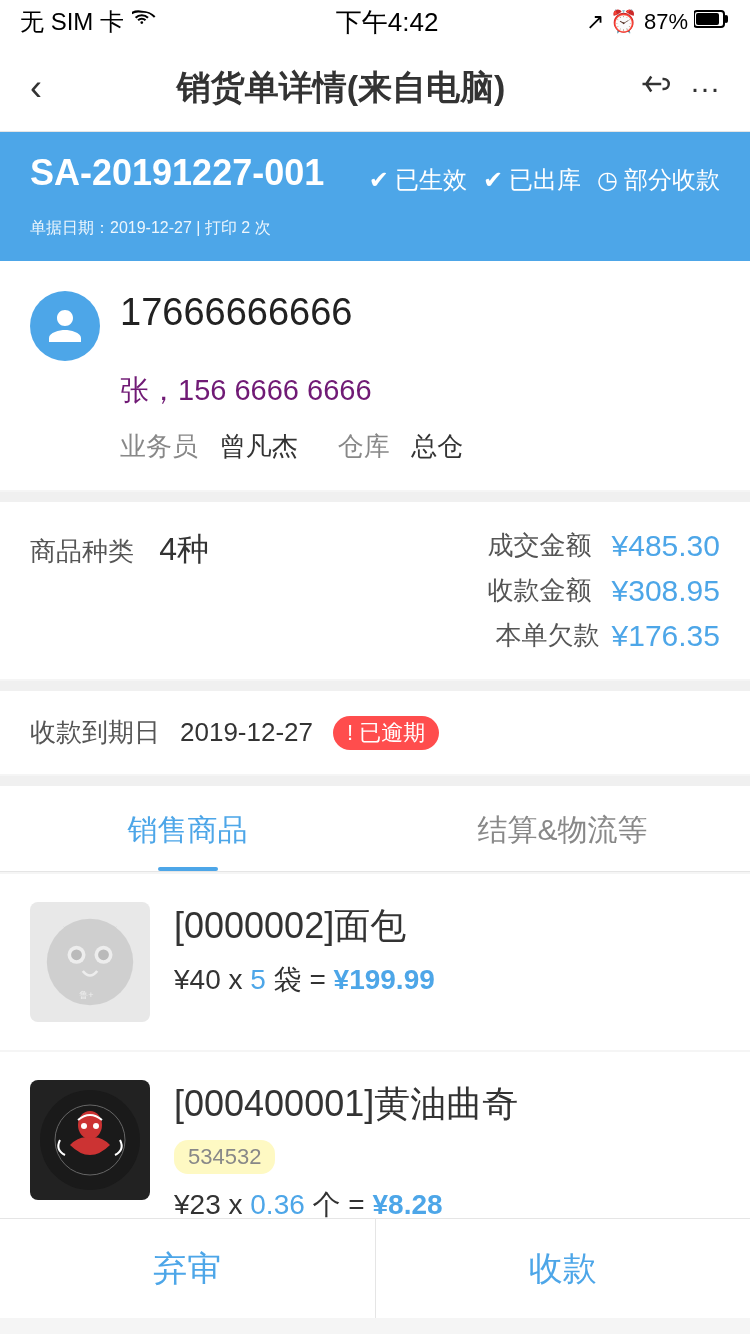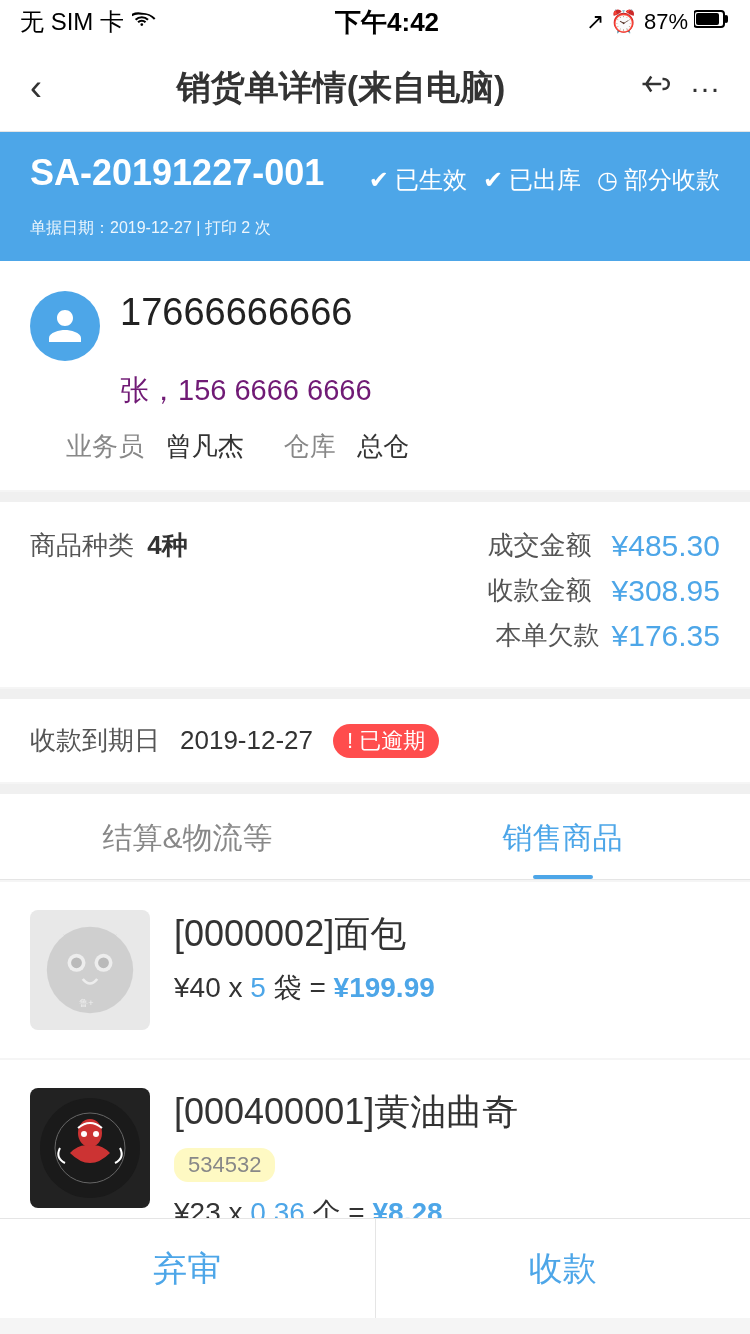--- a/index.html
+++ b/index.html
@@ -18,22 +18,22 @@
       width: 750px;
       height: 44px;
       background: #fff;
       display: flex;
       align-items: center;
       justify-content: space-between;
       padding: 0 20px;
       font-size: 24px;
       color: #000;
     }
-    .status-left { display: flex; align-items: flex-end; gap: 8px; }
-    .status-center { font-weight: 700; font-size: 26px; margin-left: 28px; }
+    .status-left { display: flex; align-items: center; gap: 8px; }
+    .status-center { font-weight: 400; font-size: 26px; margin-left: 28px; }
     .status-right { display: flex; align-items: center; gap: 6px; font-size: 22px; }
 
     
     .nav-bar {
       width: 750px;
       height: 88px;
       background: #fff;
       display: flex;
       align-items: center;
       justify-content: space-between;
@@ -65,38 +65,38 @@
     .customer-row { display: flex; align-items: flex-start; gap: 20px; margin-bottom: 10px; }
     .avatar {
       width: 70px; height: 70px;
       border-radius: 50%;
       background: #4da6e8;
       display: flex; align-items: center; justify-content: center;
       font-size: 36px; color: #fff; flex-shrink: 0;
     }
     .customer-name { font-size: 38px; font-weight: 500; color: #222; }
     .customer-sub { font-size: 29px; color: #701a75; margin-left: 90px; margin-bottom: 18px; }
-    .customer-meta { display: flex; align-items: center; margin-left: 36px; font-size: 26px; color: #555; gap: 40px; }
+    .customer-meta { display: flex; align-items: center; margin-left: 90px; font-size: 26px; color: #555; gap: 40px; }
     .meta-label { color: #888; }
     .meta-value { color: #333; font-size: 26px; }
 
     
     .stats-section {
       background: #fff;
       padding: 26px 30px;
       margin-bottom: 2px;
       display: flex;
       justify-content: space-between;
       align-items: flex-start;
     }
     .stats-left { font-size: 26px; color: #555; }
-    .stats-left .value { font-size: 26px; color: #333; font-weight: 700; margin-left: 6px; }
+    .stats-left .value { font-size: 32px; color: #333; font-weight: 400; margin-left: 18px; }
     .stats-right { text-align: right; }
     .stats-row { display: flex; justify-content: flex-end; align-items: center; gap: 20px; margin-bottom: 10px; font-size: 26px; }
-    .stats-row:last-child { margin-bottom: 8px; gap: 12px; }
+    .stats-row:last-child { margin-bottom: 0; gap: 12px; }
     .stats-label { color: #555; }
     .stats-amount { color: #4da6e8; font-size: 30px; }
 
     
     .overdue-section {
       background: #fff;
       padding: 24px 30px;
       margin-bottom: 2px;
       display: flex;
       align-items: center;
@@ -339,25 +339,25 @@
   <span class="overdue-badge">
     <span>!</span>
     <span>已逾期</span>
   </span>
 </div>
 
 <div class="sep"></div>
 
 <div class="tabs-section">
   <div class="tabs-row">
+    <div class="tab active">
+      <span>销售商品</span>
+    </div>
     <div class="tab">
       <span>结算&amp;物流等</span>
-    </div>
-    <div class="tab active">
-      <span>销售商品</span>
     </div>
   </div>
 </div>
 
 <div class="products-section">
 
   <div class="product-item">
     <div class="product-thumb">
 
       <svg width="90" height="90" viewBox="0 0 100 100" opacity="0.25">

